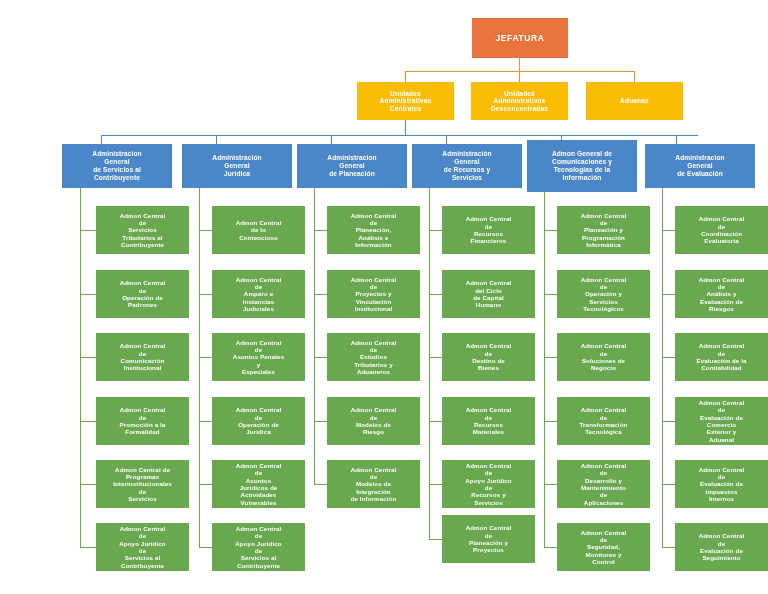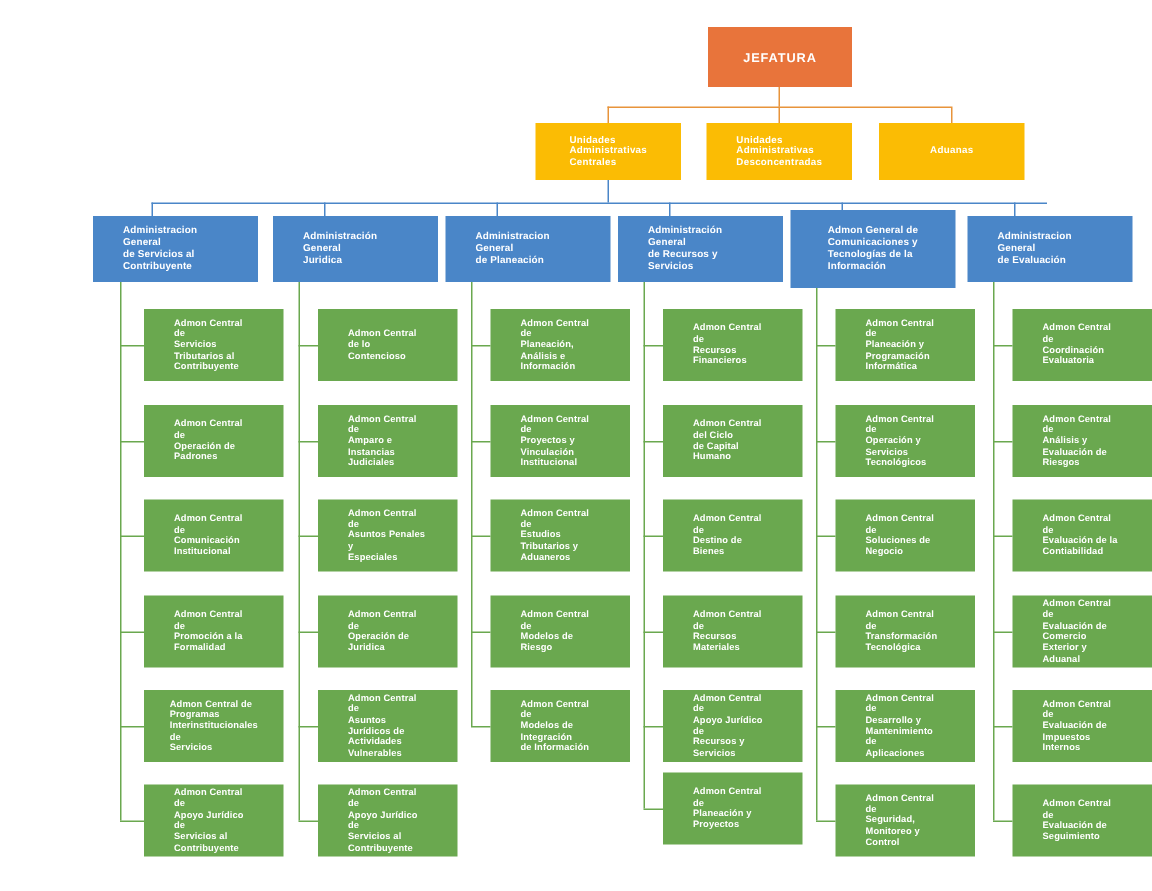--- a/index.html
+++ b/index.html
@@ -18,20 +18,21 @@
     width: 768px;
     height: 594px;
   }
 
   
   .node {
     position: absolute;
     display: flex;
     align-items: center;
     justify-content: center;
+    text-align: center;
     color: #ffffff;
     line-height: 1.18;
     padding: 2px 20px;
     white-space: pre-line;
     z-index: 2;
   }
   .node.root {
     background: #E8743B;
     font-size: 8.5px;
     font-weight: bold;

